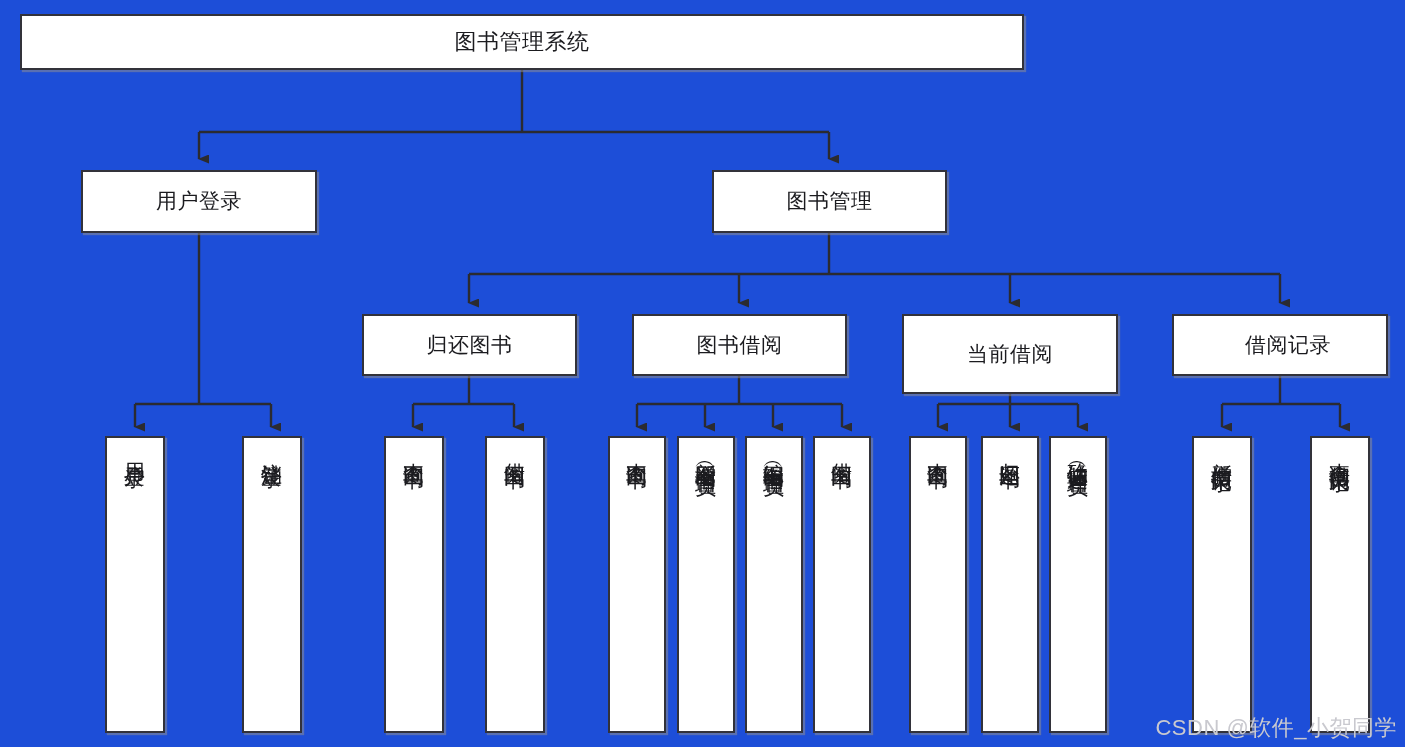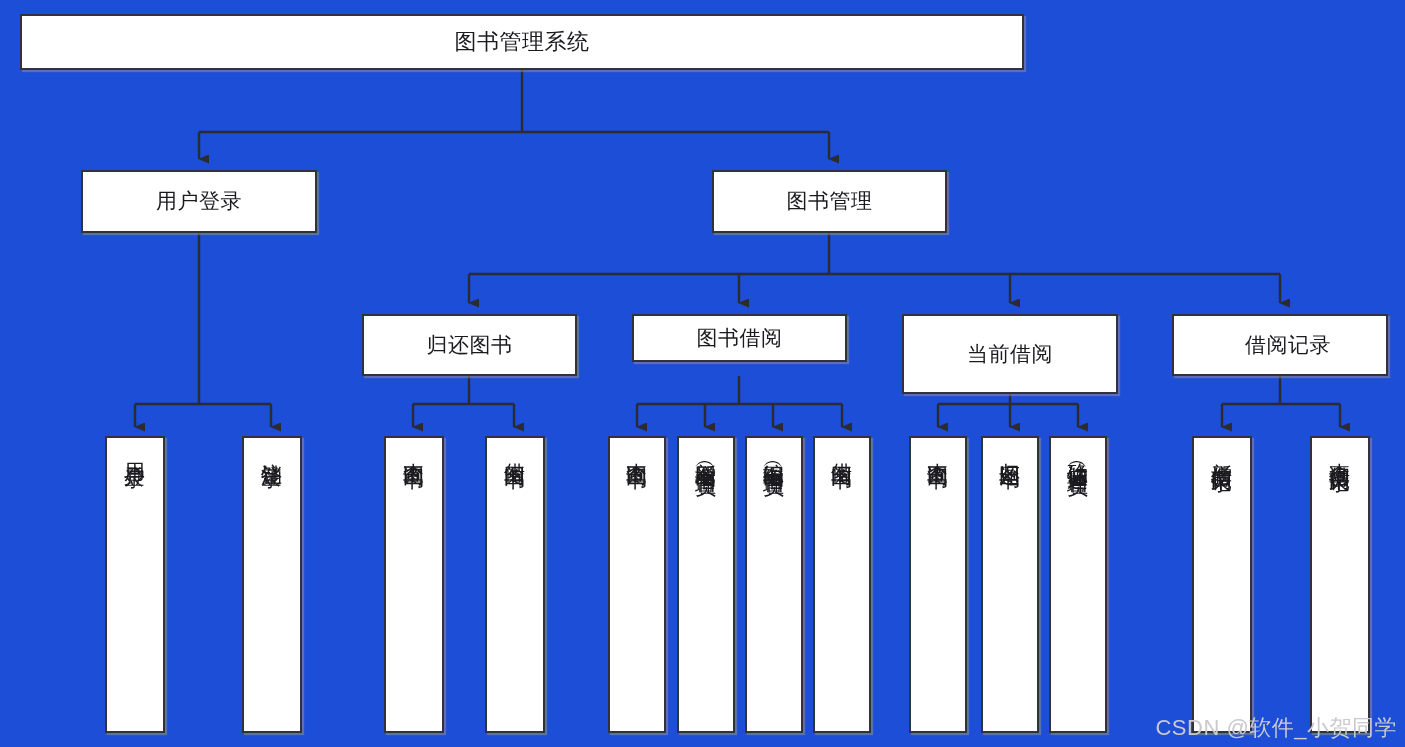--- a/index.html
+++ b/index.html
@@ -131,21 +131,21 @@
   <div class="node horiz" style="left:81px; top:170px; width:236px; height:63px;">
     <span class="label">用户登录</span>
   </div>
   <div class="node horiz" style="left:712px; top:170px; width:235px; height:63px;">
     <span class="label">图书管理</span>
   </div>
 
   <div class="node horiz" style="left:362px; top:314px; width:215px; height:62px;">
     <span class="label">归还图书</span>
   </div>
-  <div class="node horiz" style="left:632px; top:314px; width:215px; height:48px;">
+  <div class="node horiz" style="left:632px; top:314px; width:215px; height:62px;">
     <span class="label">图书借阅</span>
   </div>
   <div class="node horiz" style="left:902px; top:314px; width:216px; height:80px;">
     <span class="label">当前借阅</span>
   </div>
   <div class="node horiz" style="left:1172px; top:314px; width:216px; height:62px;padding-left:16px;">
     <span class="label">借阅记录</span>
   </div>
 
   <div class="node vert" style="left:105px; top:436px; width:60px; height:297px;">

